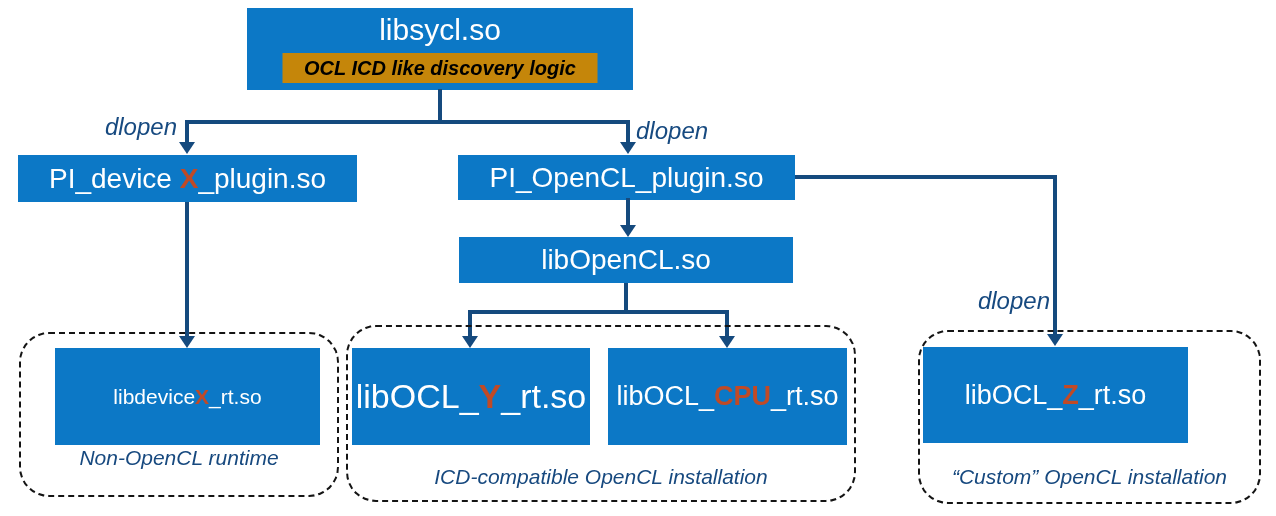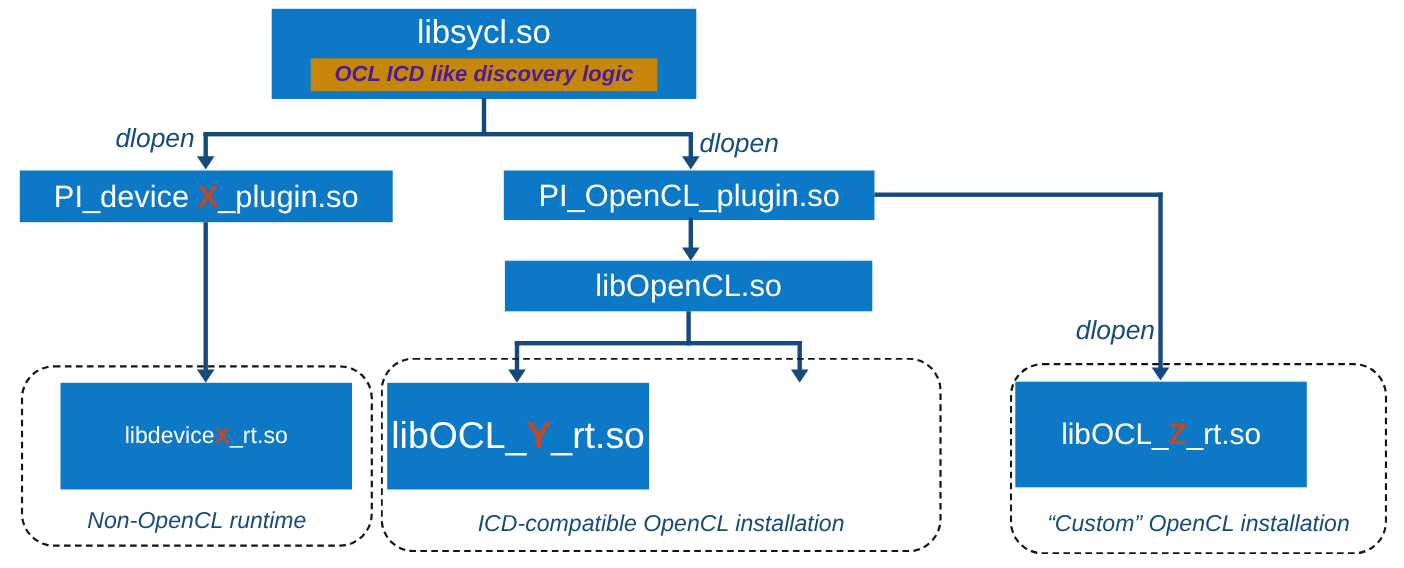--- a/index.html
+++ b/index.html
@@ -17,21 +17,21 @@
     color:#ffffff;
     display:flex;align-items:center;justify-content:center;
     white-space:nowrap;
   }
   .hl{color:#c04a26;font-weight:700;}
   .libsycl{left:247px;top:8px;width:386px;height:82px;display:block;text-align:center;}
   .libsycl .ttl{font-size:30px;line-height:44px;}
   .badge{
     position:absolute;left:50%;transform:translateX(-50%);
     top:45px;width:315px;height:30px;
-    background:#c5860a;color:#4c1d95;
+    background:#c5860a;color:#000000;
     font-size:20px;font-style:italic;font-weight:700;
     display:flex;align-items:center;justify-content:center;
   }
   .pi-device{left:18px;top:155px;width:339px;height:47px;font-size:28px;}
   .pi-opencl{left:458px;top:155px;width:337px;height:45px;font-size:28px;}
   .libopencl{left:459px;top:237px;width:334px;height:46px;font-size:28px;}
   .libdevice-rt{left:55px;top:348px;width:265px;height:97px;font-size:21px;justify-content:center;}
   .libocl-y{left:352px;top:348px;width:238px;height:97px;font-size:34px;}
   .libocl-cpu{left:608px;top:348px;width:239px;height:97px;font-size:27px;}
   .libocl-z{left:923px;top:347px;width:265px;height:96px;font-size:27px;align-items:center;}
@@ -43,21 +43,21 @@
   }
   .grp-left{left:19px;top:332px;width:316px;height:161px;}
   .grp-mid{left:346px;top:325px;width:506px;height:173px;}
   .grp-right{left:918px;top:330px;width:339px;height:170px;}
   .caption{
     position:absolute;left:0;right:0;
     text-align:center;
     color:#17497f;font-size:21px;font-style:italic;
     white-space:nowrap;
   }
-  .cap-left{bottom:9px;}
+  .cap-left{bottom:25px;}
   .cap-mid{bottom:11px;}
   .cap-right{bottom:13px;}
   .ln{position:absolute;background:#154a7e;}
   .arr{
     position:absolute;width:0;height:0;
     border-left:8px solid transparent;
     border-right:8px solid transparent;
     border-top:12px solid #154a7e;
   }
   .dlopen{
@@ -127,17 +127,20 @@
   <div class="group grp-right">
     <div class="caption cap-right">“Custom” OpenCL installation</div>
   </div>
 
   <div class="box libdevice-rt">
     <span><span>libdevice</span><span class="hl">X</span><span>_rt.so</span></span>
   </div>
   <div class="box libocl-y">
     <span><span>libOCL_</span><span class="hl">Y</span><span>_rt.so</span></span>
   </div>
+  <div class="box libocl-cpu">
+    <span><span>libOCL_</span><span class="hl">CPU</span><span>_rt.so</span></span>
+  </div>
   <div class="box libocl-z">
     <span><span>libOCL_</span><span class="hl">Z</span><span>_rt.so</span></span>
   </div>
 
 </div>
 
 </body></html>

